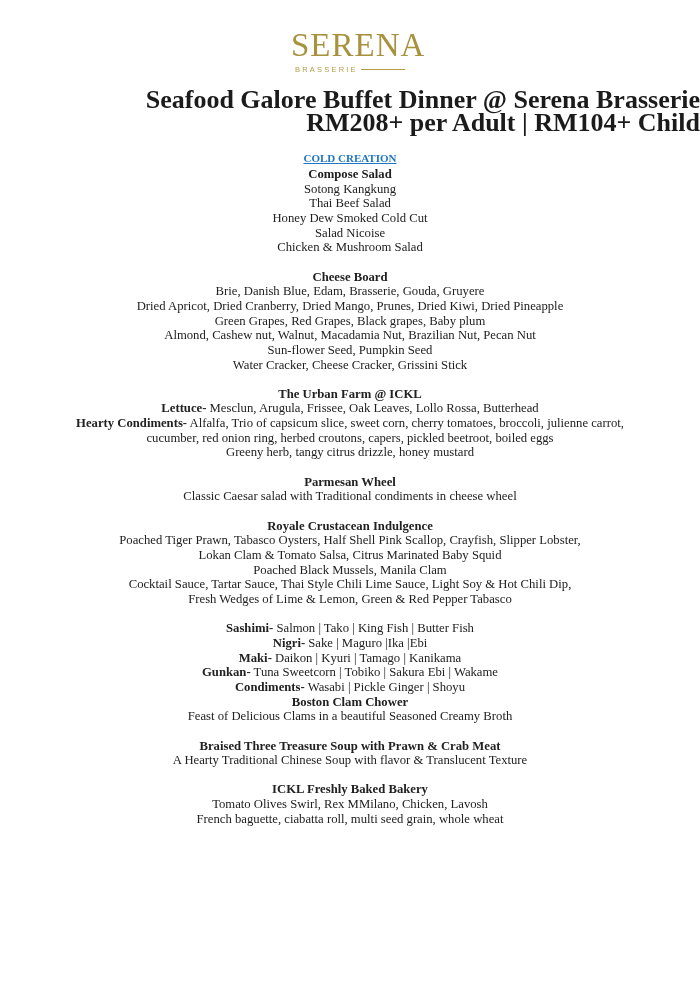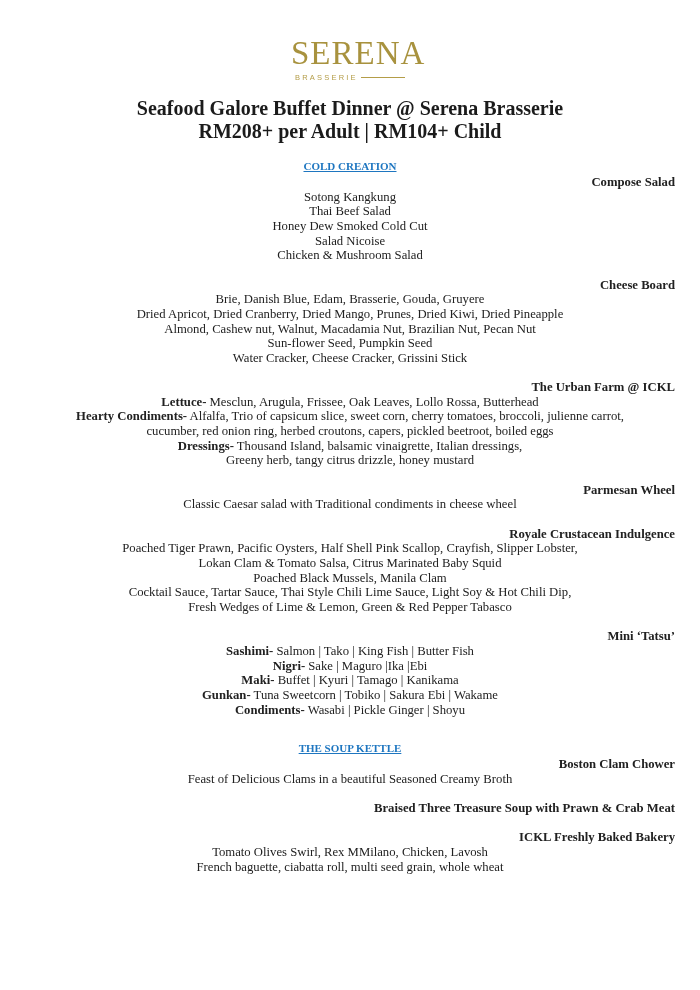--- a/index.html
+++ b/index.html
@@ -1,50 +1,50 @@
 <!DOCTYPE html>
 <html><head>
 <meta charset="utf-8">
 <style>
   html,body{margin:0;padding:0;background:#ffffff;}
   .page{
     position:relative;width:700px;height:990px;margin:0 auto;background:#ffffff;
-    box-sizing:border-box;padding-top:36px;overflow:hidden;
+    box-sizing:border-box;padding-top:28px;overflow:hidden;
     font-family:"Liberation Serif",serif;-webkit-font-smoothing:antialiased;
   }
   
   .logo{width:118px;margin:0 auto;}
   .logo-brand{
     font-size:33px;line-height:34px;color:#a8923e;letter-spacing:1px;
     text-align:center;font-weight:normal;
   }
   .logo-sub-row{display:flex;align-items:center;margin-top:3px;padding:0 4px;text-align:center;}
   .logo-sub{
     font-family:"Liberation Sans",sans-serif;font-size:7.5px;letter-spacing:2.2px;
     color:#b49d48;white-space:nowrap;
   }
   .logo-rule{flex:1;height:1px;background:#b49d48;margin-left:3px;}
   
   .title{
-    margin:15px 0 0;text-align:center;font-size:20px;line-height:22.5px;
+    margin:15px 0 0;text-align:right;font-size:26px;line-height:22.5px;
     font-weight:bold;color:#1b1b1b;
   }
   
   .menu{
     width:650px;margin:0 auto;text-align:center;color:#212121;
     font-size:12.7px;line-height:14.65px;
   }
   .section-heading{
     font-size:11px;line-height:18px;font-weight:bold;color:#1e76c0;
     text-decoration:underline;margin:15px 0 0;
   }
   .section-heading.mt-lg{margin-top:22px;}
   .block{margin-top:14.65px;}
   .block.first{margin-top:0;}
-  .block-title{font-weight:bold;font-size:inherit;margin:0;line-height:inherit;text-align:right;}
+  .block-title{font-weight:bold;font-size:inherit;margin:0;line-height:inherit;}
   .line{margin:0;}
   .lead{font-weight:bold;}
 </style>
 </head>
 <body>
 
 <div class="page">
 
   <div class="logo">
     <div class="logo-brand">SERENA</div>
@@ -70,68 +70,67 @@
         <p class="line">Thai Beef Salad</p>
         <p class="line">Honey Dew Smoked Cold Cut</p>
         <p class="line">Salad Nicoise</p>
         <p class="line">Chicken &amp; Mushroom Salad</p>
       </div>
 
       <div class="block">
         <h3 class="block-title">Cheese Board</h3>
         <p class="line">Brie, Danish Blue, Edam, Brasserie, Gouda, Gruyere</p>
         <p class="line">Dried Apricot, Dried Cranberry, Dried Mango, Prunes, Dried Kiwi, Dried Pineapple</p>
+        <p class="line">Green Grapes, Red Grapes, Black grapes, Baby plum</p>
         <p class="line">Almond, Cashew nut, Walnut, Macadamia Nut, Brazilian Nut, Pecan Nut</p>
         <p class="line">Sun-flower Seed, Pumpkin Seed</p>
         <p class="line">Water Cracker, Cheese Cracker, Grissini Stick</p>
       </div>
 
       <div class="block">
         <h3 class="block-title">The Urban Farm @ ICKL</h3>
         <p class="line"><span class="lead">Lettuce-</span><span> Mesclun, Arugula, Frissee, Oak Leaves, Lollo Rossa, Butterhead</span></p>
         <p class="line"><span class="lead">Hearty Condiments-</span><span> Alfalfa, Trio of capsicum slice, sweet corn, cherry tomatoes, broccoli, julienne carrot,</span></p>
         <p class="line">cucumber, red onion ring, herbed croutons, capers, pickled beetroot, boiled eggs</p>
-        <p class="line"><span class="lead">Dressings-</span><span> Thousand Island, balsamic vinaigrette, Italian dressings,</span></p>
         <p class="line">Greeny herb, tangy citrus drizzle, honey mustard</p>
       </div>
 
       <div class="block">
         <h3 class="block-title">Parmesan Wheel</h3>
         <p class="line">Classic Caesar salad with Traditional condiments in cheese wheel</p>
       </div>
 
       <div class="block">
         <h3 class="block-title">Royale Crustacean Indulgence</h3>
-        <p class="line">Poached Tiger Prawn, Pacific Oysters, Half Shell Pink Scallop, Crayfish, Slipper Lobster,</p>
+        <p class="line">Poached Tiger Prawn, Tabasco Oysters, Half Shell Pink Scallop, Crayfish, Slipper Lobster,</p>
         <p class="line">Lokan Clam &amp; Tomato Salsa, Citrus Marinated Baby Squid</p>
         <p class="line">Poached Black Mussels, Manila Clam</p>
         <p class="line">Cocktail Sauce, Tartar Sauce, Thai Style Chili Lime Sauce, Light Soy &amp; Hot Chili Dip,</p>
         <p class="line">Fresh Wedges of Lime &amp; Lemon, Green &amp; Red Pepper Tabasco</p>
       </div>
 
       <div class="block">
-        <h3 class="block-title">Mini ‘Tatsu’</h3>
         <p class="line"><span class="lead">Sashimi-</span><span> Salmon | Tako | King Fish | Butter Fish</span></p>
         <p class="line"><span class="lead">Nigri-</span><span> Sake | Maguro |Ika |Ebi</span></p>
-        <p class="line"><span class="lead">Maki-</span><span> Buffet | Kyuri | Tamago | Kanikama</span></p>
+        <p class="line"><span class="lead">Maki-</span><span> Daikon | Kyuri | Tamago | Kanikama</span></p>
         <p class="line"><span class="lead">Gunkan-</span><span> Tuna Sweetcorn | Tobiko | Sakura Ebi | Wakame</span></p>
         <p class="line"><span class="lead">Condiments-</span><span> Wasabi | Pickle Ginger | Shoyu</span></p>
       </div>
     </div>
 
     <div>
-      <h2 class="section-heading mt-lg">THE SOUP KETTLE</h2>
 
       <div class="block first">
         <h3 class="block-title">Boston Clam Chower</h3>
         <p class="line">Feast of Delicious Clams in a beautiful Seasoned Creamy Broth</p>
       </div>
 
       <div class="block">
         <h3 class="block-title">Braised Three Treasure Soup with Prawn &amp; Crab Meat</h3>
+        <p class="line">A Hearty Traditional Chinese Soup with flavor &amp; Translucent Texture</p>
       </div>
 
       <div class="block">
         <h3 class="block-title">ICKL Freshly Baked Bakery</h3>
         <p class="line">Tomato Olives Swirl, Rex MMilano, Chicken, Lavosh</p>
         <p class="line">French baguette, ciabatta roll, multi seed grain, whole wheat</p>
       </div>
     </div>
 
   </div>

